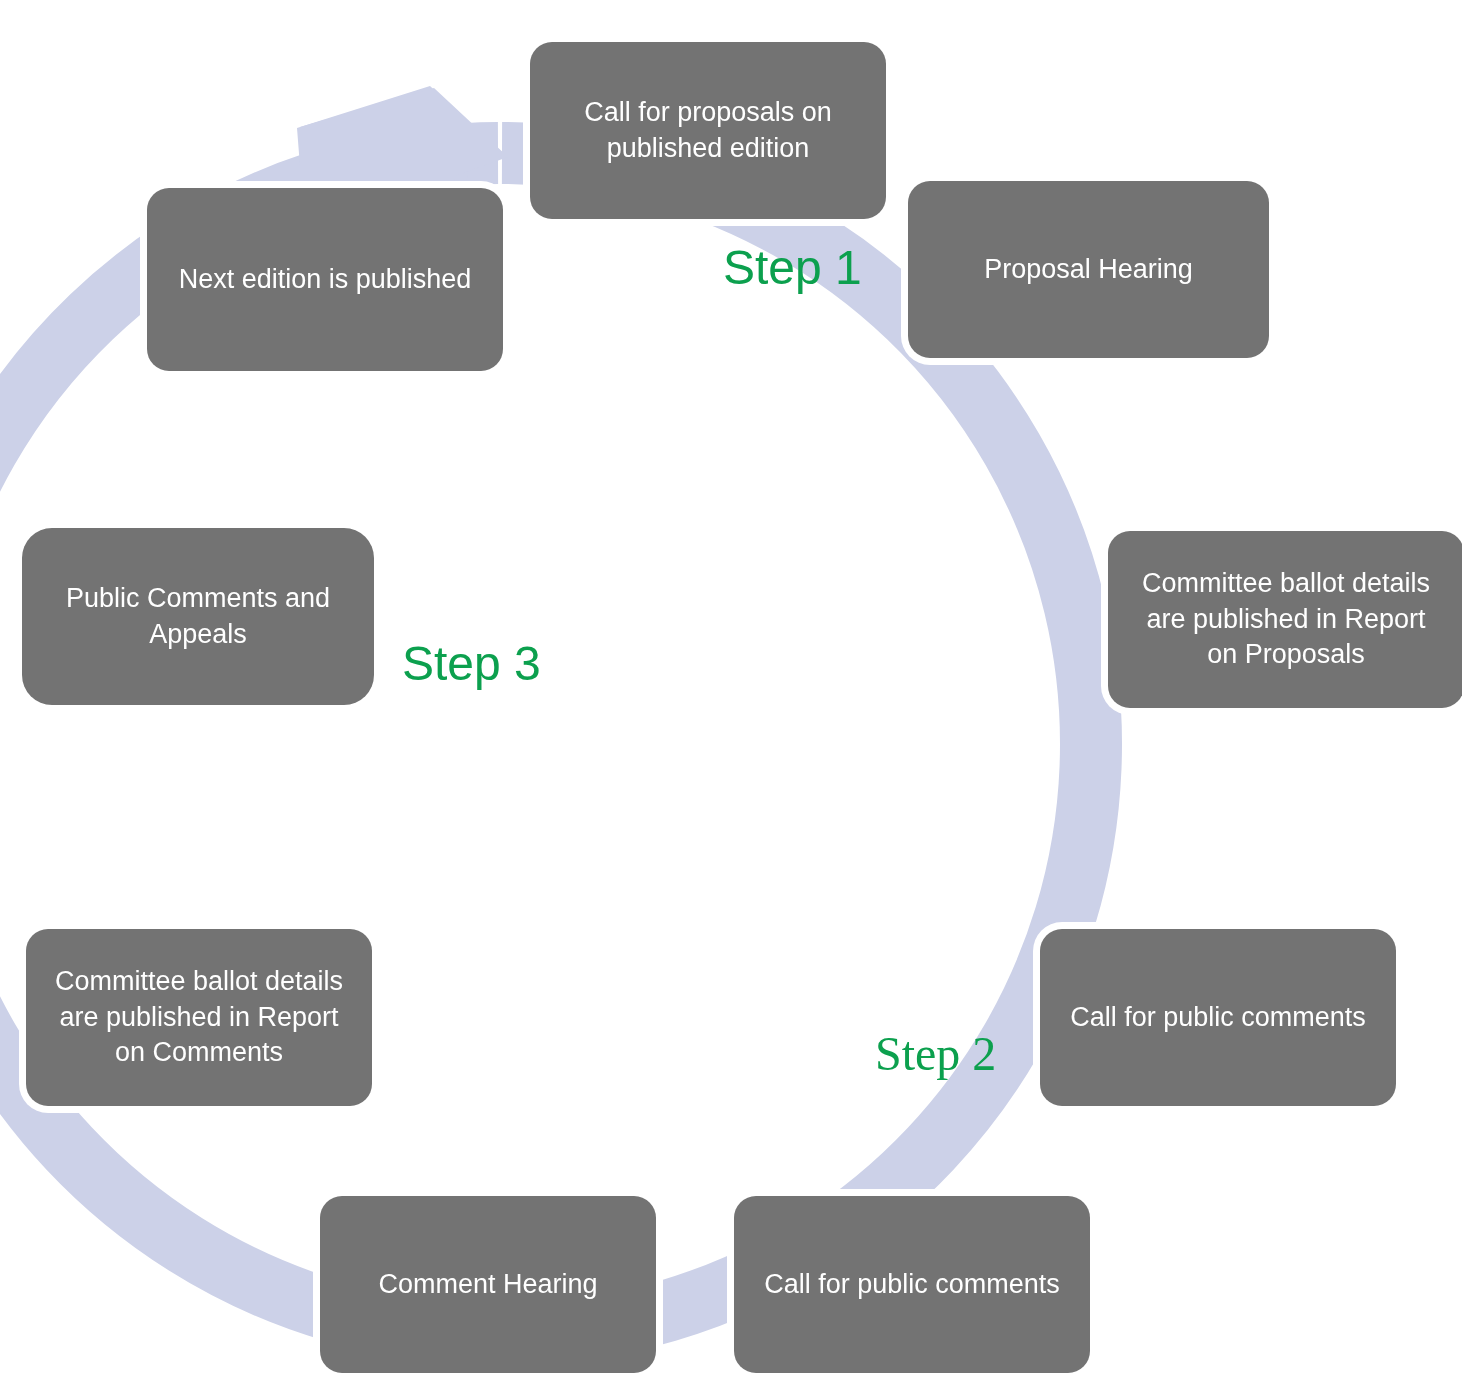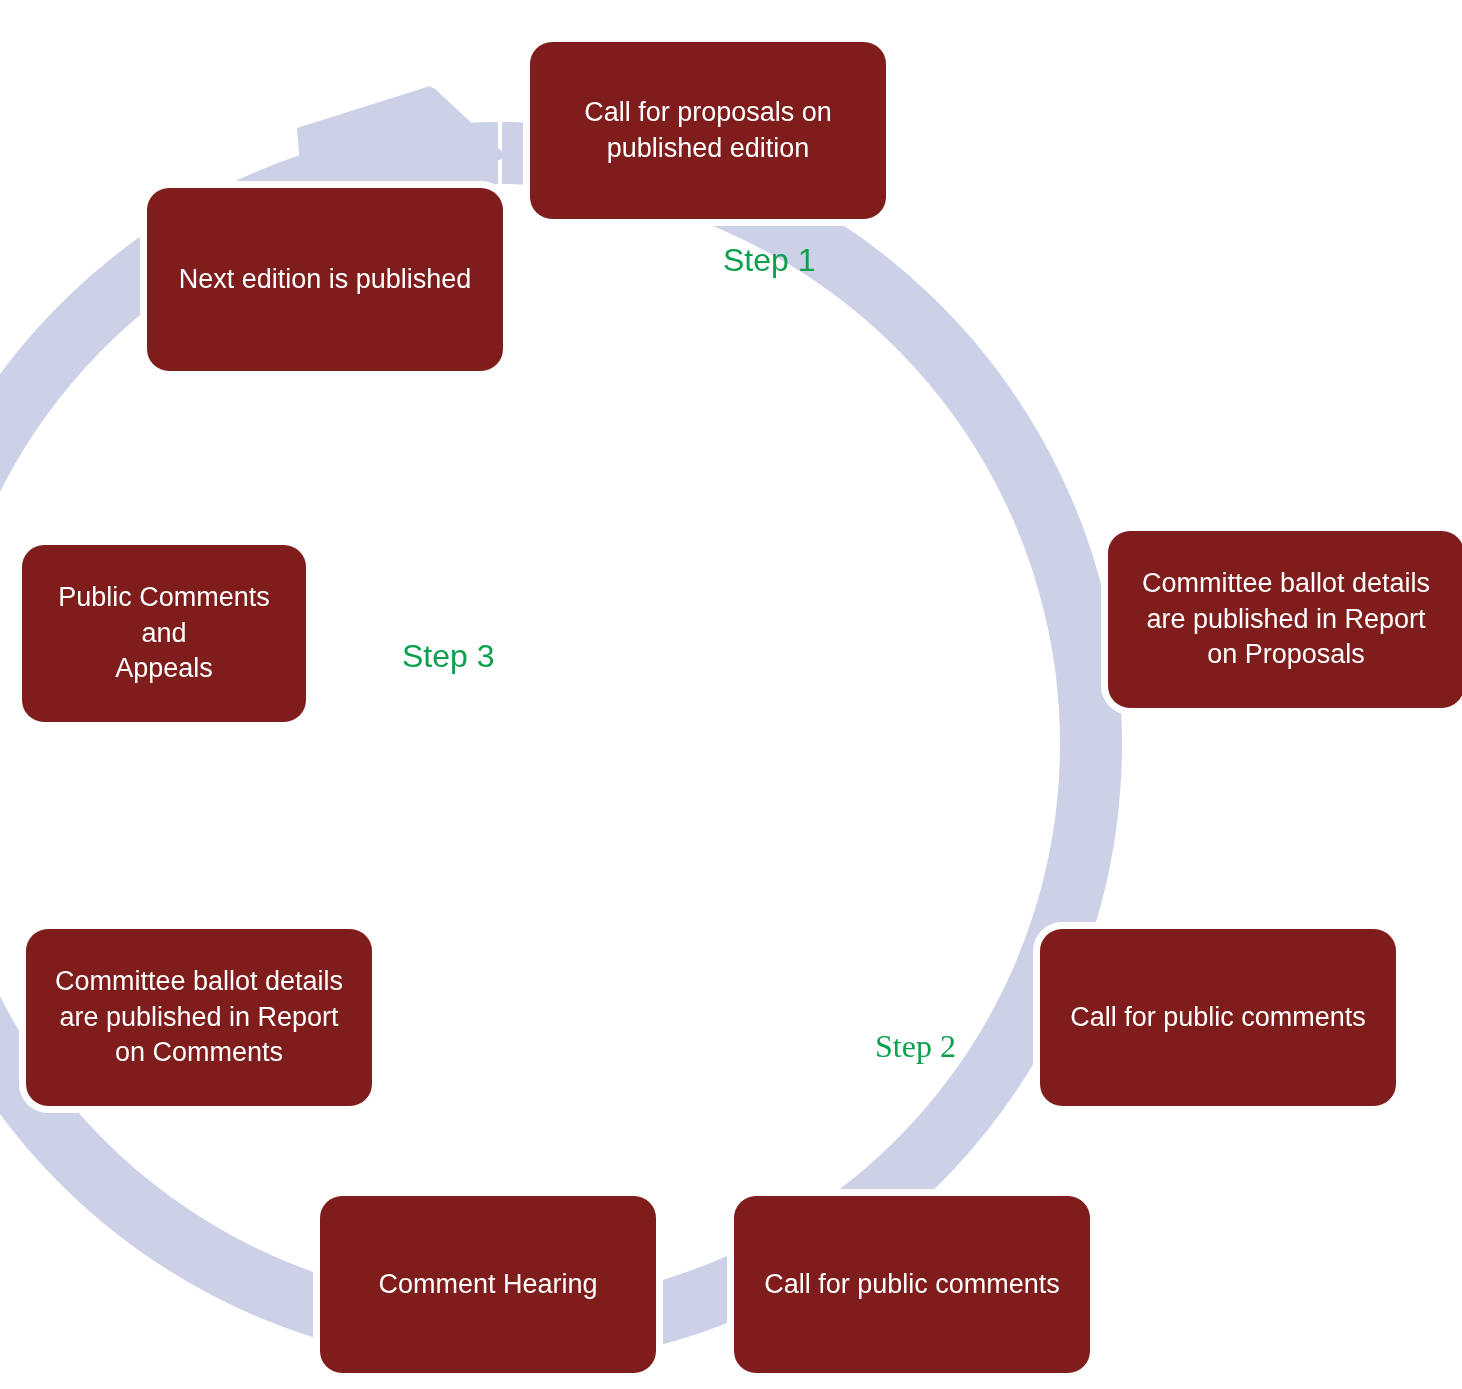--- a/index.html
+++ b/index.html
@@ -21,21 +21,21 @@
   #ring-layer {
     position: absolute;
     left: 0;
     top: 0;
     width: 1462px;
     height: 1389px;
   }
   .node {
     position: absolute;
     box-sizing: border-box;
-    background: #7f1d1d;
+    background: #737373;
     border-radius: 22px;
     color: #ffffff;
     display: flex;
     align-items: center;
     justify-content: center;
     text-align: center;
     font-size: 27px;
     line-height: 1.33;
     font-weight: 400;
     padding: 6px 14px;
@@ -43,35 +43,35 @@
     box-shadow: 0 0 0 7px #ffffff;
   }
   .node-text {
     display: block;
     width: 100%;
     white-space: pre-line;
   }
   .step-label {
     position: absolute;
     color: #0CA04E;
-    font-size: 32px;
+    font-size: 48px;
     line-height: 1;
     font-weight: 400;
     white-space: nowrap;
   }
 
   
   #node-call-proposals      { left: 530px;  top: 42px;   width: 356px; height: 177px; }
   #node-proposal-hearing    { left: 908px;  top: 181px;  width: 361px; height: 177px; }
   #node-report-proposals    { left: 1108px; top: 531px;  width: 356px; height: 177px; }
   #node-call-comments-right { left: 1040px; top: 929px;  width: 356px; height: 177px; }
   #node-call-comments-bot   { left: 734px;  top: 1196px; width: 356px; height: 177px; }
   #node-comment-hearing     { left: 320px;  top: 1196px; width: 336px; height: 177px; }
   #node-report-comments     { left: 26px;   top: 929px;  width: 346px; height: 177px; }
-  #node-public-comments     { left: 22px;   top: 545px;  width: 284px; height: 177px; }
+  #node-public-comments     { left: 22px;   top: 528px;  width: 352px; height: 177px; border-radius: 30px; }
   #node-next-edition        { left: 147px;  top: 188px;  width: 356px; height: 183px; }
 
   
   #step-1 { left: 723px; top: 244px; }
   #step-2 { left: 875px; top: 1030px; font-family: Liberation Serif, serif; }
   #step-3 { left: 402px; top: 640px; }
 </style>
 </head>
 <body>
 
@@ -95,20 +95,23 @@
                Z" fill="#CCD1E8"></path>
       <path d="M 434 88 L 508 157 L 455 176 L 449 214 L 300 193 L 300 127 Z" fill="#CCD1E8"></path>
     </g>
   </svg>
 
   <div class="node" id="node-call-proposals">
     <span class="node-text">Call for proposals on
 published edition</span>
   </div>
 
+  <div class="node" id="node-proposal-hearing">
+    <span class="node-text">Proposal Hearing</span>
+  </div>
 
   <div class="node" id="node-report-proposals">
     <span class="node-text">Committee ballot details
 are published in Report
 on Proposals</span>
   </div>
 
   <div class="node" id="node-call-comments-right">
     <span class="node-text">Call for public comments</span>
   </div>

